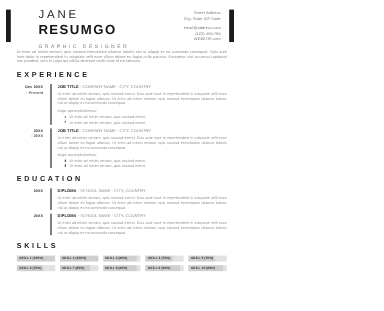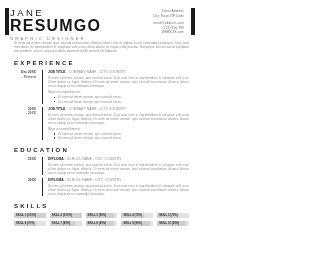--- a/index.html
+++ b/index.html
@@ -10,27 +10,27 @@
     color:#3a3a3a;
     -webkit-font-smoothing:antialiased;
   }
   .page{position:relative;width:200px;height:259px;box-sizing:border-box;}
 
   
   .header{position:relative;display:flex;align-items:stretch;height:38px;padding-top:6px;box-sizing:border-box;}
   .bar{width:4px;background:#1b1b1b;flex:0 0 4px;margin-top:2px;margin-bottom:3px;}
   .bar-left{margin-left:5px;}
   .bar-right{margin-right:5px;}
-  .identity{flex:1 1 auto;padding-left:1px;padding-top:2px;}
+  .identity{flex:1 1 auto;padding-left:23px;padding-top:2px;}
   .first-name{
     font-size:9.5px;font-weight:400;letter-spacing:2.4px;color:#1b1b1b;
     line-height:10px;
   }
   .last-name{
-    font-size:16px;font-weight:700;letter-spacing:1.2px;color:#161616;
+    font-size:11px;font-weight:700;letter-spacing:1.2px;color:#161616;
     line-height:15px;margin-top:0px;
   }
   .job-role{
     font-size:4.2px;font-weight:400;letter-spacing:2.1px;color:#7d7d7d;
     line-height:6px;margin-top:2.5px;
   }
   .contact{
     flex:0 0 auto;text-align:right;padding-right:7px;padding-top:3px;
     display:flex;flex-direction:column;justify-content:flex-start;gap:0.5px;
   }

